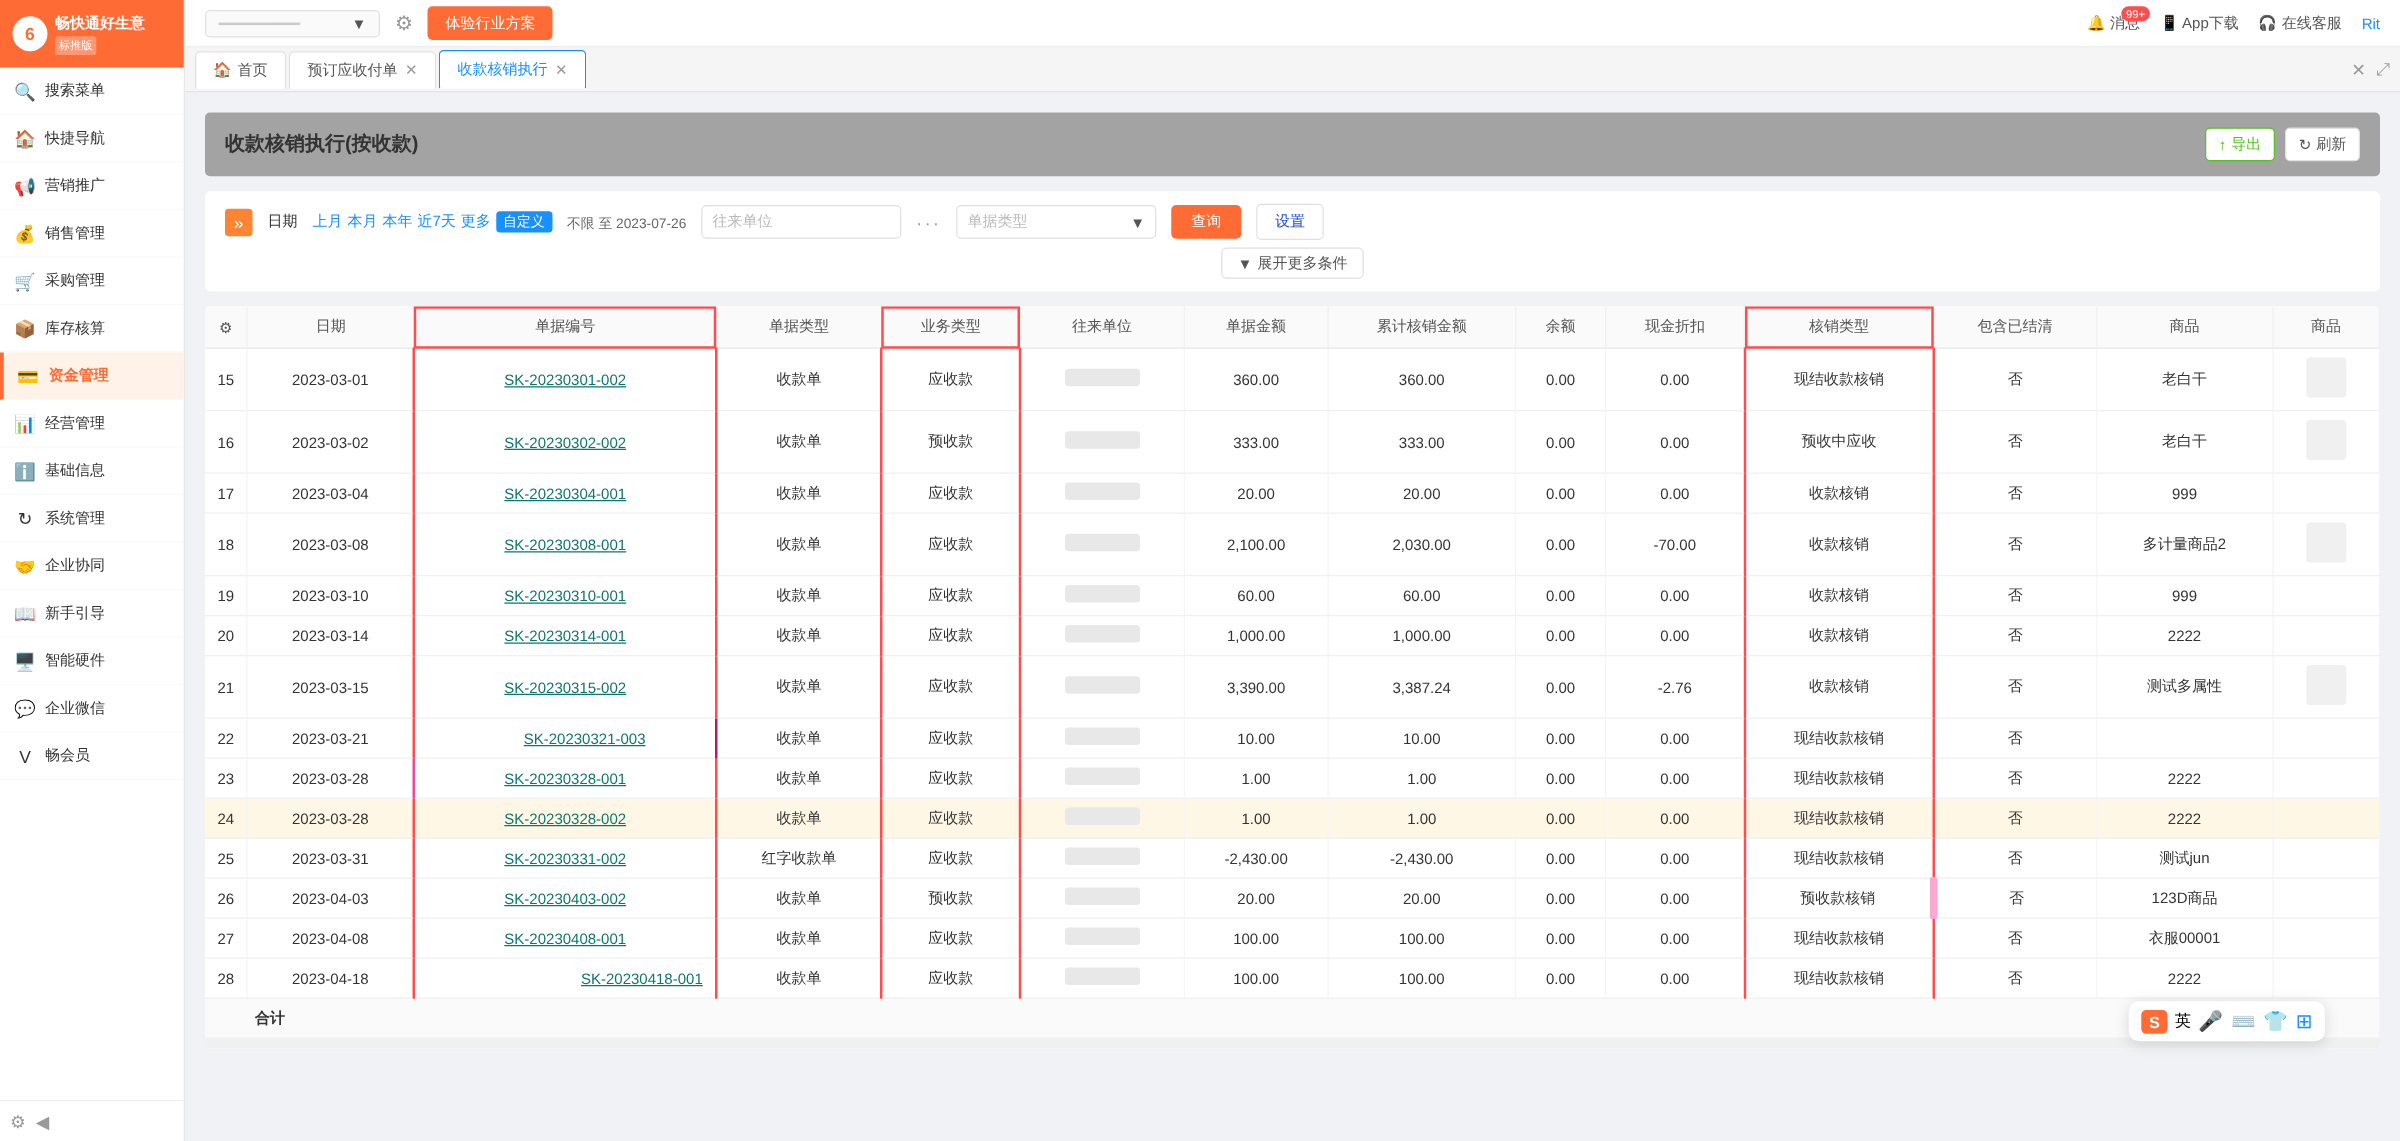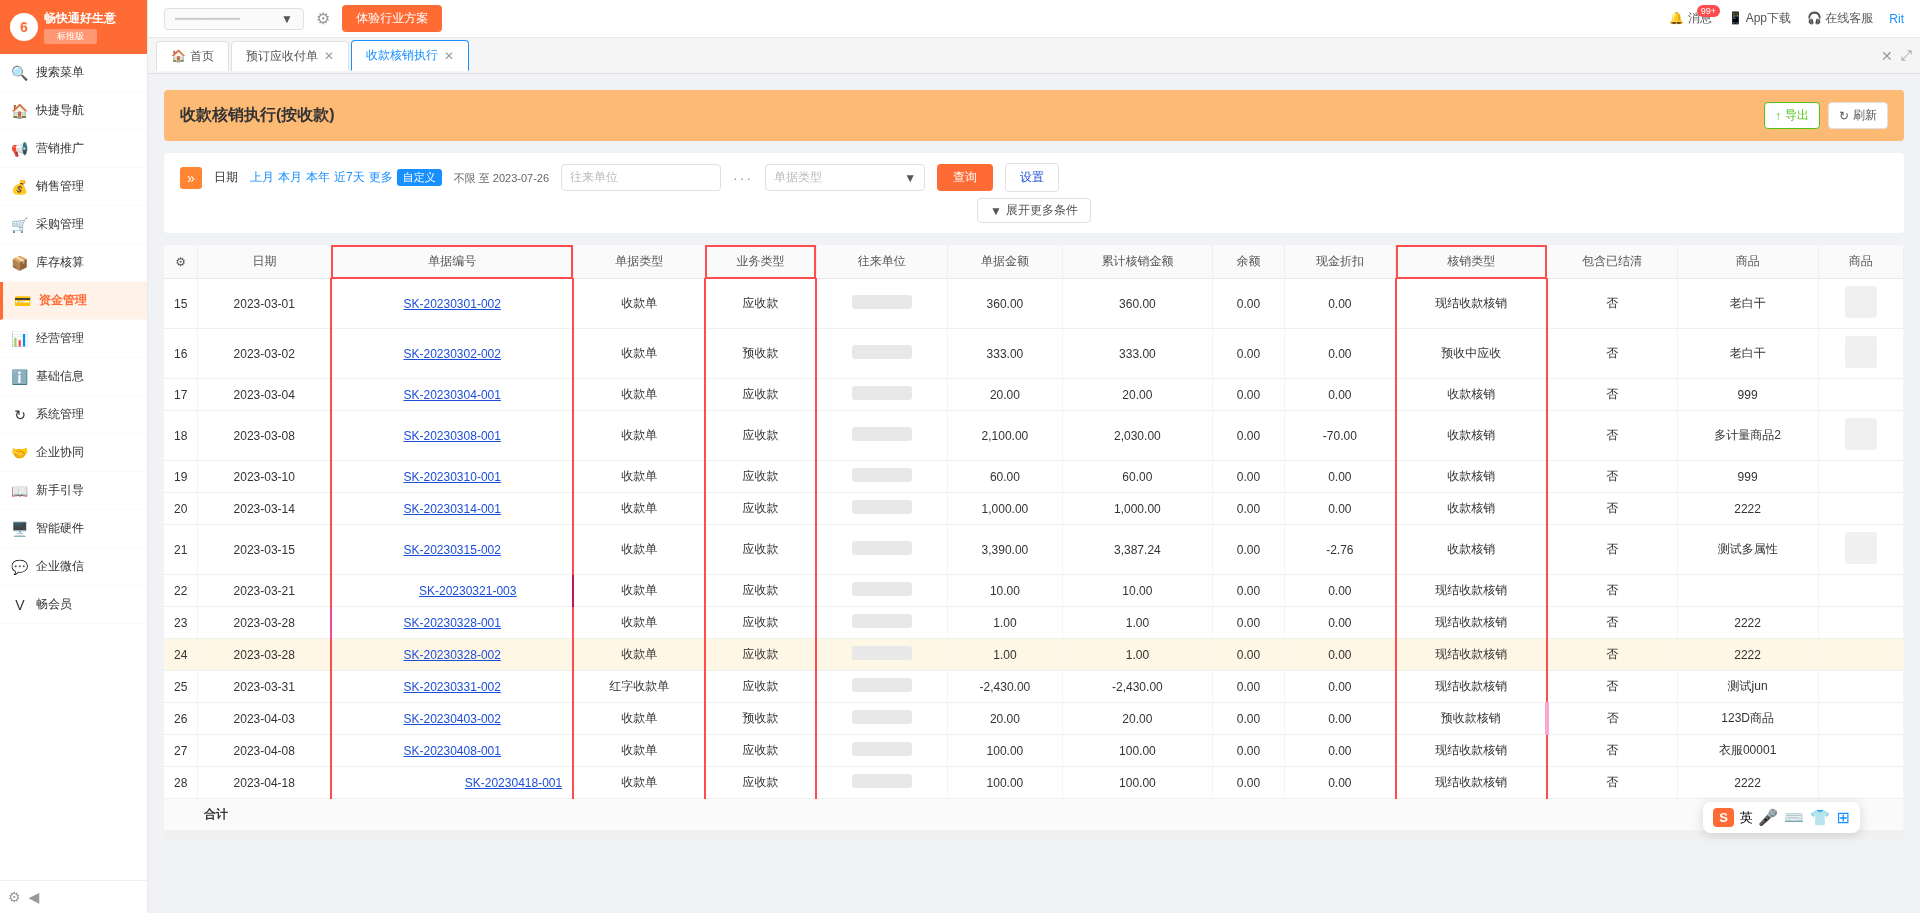--- a/index.html
+++ b/index.html
@@ -3,21 +3,21 @@
   <meta charset="utf-8">
   <style>
     * { box-sizing: border-box; margin: 0; padding: 0; }
     body { font-family: 'Microsoft YaHei', Arial, sans-serif; font-size: 12px; background: #f5f5f5; display: flex; height: 913px; overflow: hidden; }
 
     
     .sidebar { width: 148px; background: #fff; border-right: 1px solid #e8e8e8; display: flex; flex-direction: column; flex-shrink: 0; }
     .sidebar-logo { background: #ff6b35; color: #fff; padding: 8px 10px; display: flex; align-items: center; gap: 6px; height: 54px; }
     .sidebar-logo-icon { width: 28px; height: 28px; background: #fff; border-radius: 50%; display: flex; align-items: center; justify-content: center; }
     .sidebar-logo-icon span { color: #ff6b35; font-weight: bold; font-size: 14px; }
-    .sidebar-logo-badge { font-size: 9px; background: rgba(255,255,255,0.3); border-radius: 2px; padding: 1px 13px; margin-top: 2px; display: inline-block; }
+    .sidebar-logo-badge { font-size: 9px; background: rgba(255,255,255,0.3); border-radius: 2px; padding: 1px 3px; margin-top: 2px; display: inline-block; }
     .sidebar-nav { flex: 1; overflow-y: auto; }
     .sidebar-nav-item { display: flex; align-items: center; gap: 8px; padding: 10px 12px; cursor: pointer; color: #333; font-size: 12px; border-bottom: 1px solid #f9f9f9; }
     .sidebar-nav-item.active { background: #fff2e8; color: #ff6b35; font-weight: bold; border-left: 3px solid #ff6b35; }
     .sidebar-nav-icon { width: 16px; height: 16px; display: flex; align-items: center; justify-content: center; font-size: 14px; }
     .sidebar-bottom { padding: 8px; border-top: 1px solid #f0f0f0; display: flex; gap: 8px; }
     .sidebar-bottom-btn { color: #999; cursor: pointer; font-size: 14px; }
 
     
     .main { flex: 1; display: flex; flex-direction: column; overflow: hidden; }
 
@@ -34,21 +34,21 @@
     
     .tabs { background: #f5f5f5; border-bottom: 1px solid #e0e0e0; display: flex; align-items: center; height: 36px; padding: 0 8px; }
     .tab { display: flex; align-items: center; gap: 4px; padding: 6px 14px; border: 1px solid #e0e0e0; border-bottom: none; border-radius: 4px 4px 0 0; background: #fff; margin-right: 2px; cursor: pointer; font-size: 12px; color: #555; }
     .tab.active { background: #fff; color: #1890ff; border-color: #1890ff; border-bottom: 1px solid #fff; }
     .tab-close { color: #999; font-size: 12px; margin-left: 2px; cursor: pointer; }
     .tabs-right { margin-left: auto; display: flex; align-items: center; gap: 8px; }
     .tabs-action-btn { color: #999; cursor: pointer; font-size: 14px; }
 
     
     .content { flex: 1; overflow: auto; padding: 16px; background: #f0f2f5; }
-    .page-header { background: #fdba74; padding: 12px 16px; margin-bottom: 12px; border-radius: 4px; display: flex; align-items: center; justify-content: space-between; }
+    .page-header { background: #a3a3a3; padding: 12px 16px; margin-bottom: 12px; border-radius: 4px; display: flex; align-items: center; justify-content: space-between; }
     .page-title { font-size: 16px; font-weight: bold; color: #333; }
     .page-header-actions { display: flex; gap: 8px; }
     .export-btn { border: 1px solid #52c41a; color: #52c41a; background: #fff; border-radius: 4px; padding: 4px 10px; cursor: pointer; font-size: 12px; display: flex; align-items: center; gap: 4px; }
     .refresh-btn { border: 1px solid #e0e0e0; color: #555; background: #fff; border-radius: 4px; padding: 4px 10px; cursor: pointer; font-size: 12px; display: flex; align-items: center; gap: 4px; }
 
     
     .filter-bar { background: #fff; padding: 10px 16px; margin-bottom: 12px; border-radius: 4px; }
     .filter-row { display: flex; align-items: center; gap: 12px; flex-wrap: wrap; }
     .filter-expand-btn { background: #ff8533; color: #fff; width: 22px; height: 22px; border-radius: 3px; display: flex; align-items: center; justify-content: center; cursor: pointer; font-size: 14px; flex-shrink: 0; }
     .filter-label { color: #333; font-size: 12px; white-space: nowrap; }
@@ -63,21 +63,21 @@
     .filter-settings-btn { border: 1px solid #e0e0e0; color: #1d4ed8; background: #fff; border-radius: 4px; padding: 5px 14px; font-size: 12px; cursor: pointer; }
     .filter-expand-more { display: flex; justify-content: center; margin-top: 6px; }
     .filter-expand-more-btn { border: 1px solid #e0e0e0; color: #555; background: #fff; border-radius: 4px; padding: 3px 12px; font-size: 12px; cursor: pointer; display: flex; align-items: center; gap: 4px; }
 
     
     .table-container { background: #fff; border-radius: 4px; overflow: hidden; }
     .data-table { width: 100%; border-collapse: collapse; font-size: 12px; }
     .data-table th { background: #fafafa; color: #555; font-weight: normal; padding: 8px 10px; text-align: center; border-bottom: 1px solid #e8e8e8; border-right: 1px solid #f0f0f0; white-space: nowrap; }
     .data-table td { padding: 7px 10px; text-align: center; border-bottom: 1px solid #f0f0f0; border-right: 1px solid #f5f5f5; color: #333; white-space: nowrap; }
     .data-table tr.highlighted td { background: #fff7e6; }
-    .link-text { color: #1d4ed8; text-decoration: underline; cursor: pointer; }
+    .link-text { color: #0f766e; text-decoration: underline; cursor: pointer; }
     .neg-value { color: #ff4d4f; }
     .blurred-text { color: #ccc; background: #e8e8e8; border-radius: 3px; min-width: 60px; display: inline-block; height: 14px; }
     .table-footer td { background: #fafafa; font-weight: bold; }
 
     
     .product-thumb { width: 32px; height: 32px; background: #f0f0f0; border-radius: 3px; display: inline-block; }
 
     
     .table-scrollbar { height: 8px; background: #f0f0f0; }
 
@@ -489,21 +489,21 @@
     <td style="border-left:2px solid #ff4d4f;border-right:2px solid #ff4d4f;">
       <a class="link-text">SK-20230403-002</a>
     </td>
     <td>收款单</td>
     <td style="border-left:2px solid #ff4d4f;border-right:2px solid #ff4d4f;">预收款</td>
     <td><span class="blurred-text"></span></td>
     <td class="">20.00</td>
     <td class="">20.00</td>
     <td>0.00</td>
     <td class="">0.00</td>
-    <td style="border-left:2px solid #ff4d4f;border-right:4px solid #f9a8d4;margin-left:45px;">预收款核销</td>
+    <td style="border-left:2px solid #ff4d4f;border-right:6px solid #f9a8d4;margin-left:45px;">预收款核销</td>
     <td>否</td>
     <td>123D商品</td>
     <td></td>
   </tr>
             <tr>
     <td>27</td>
     <td>2023-04-08</td>
     <td style="border-left:2px solid #ff4d4f;border-right:2px solid #ff4d4f;">
       <a class="link-text">SK-20230408-001</a>
     </td>

